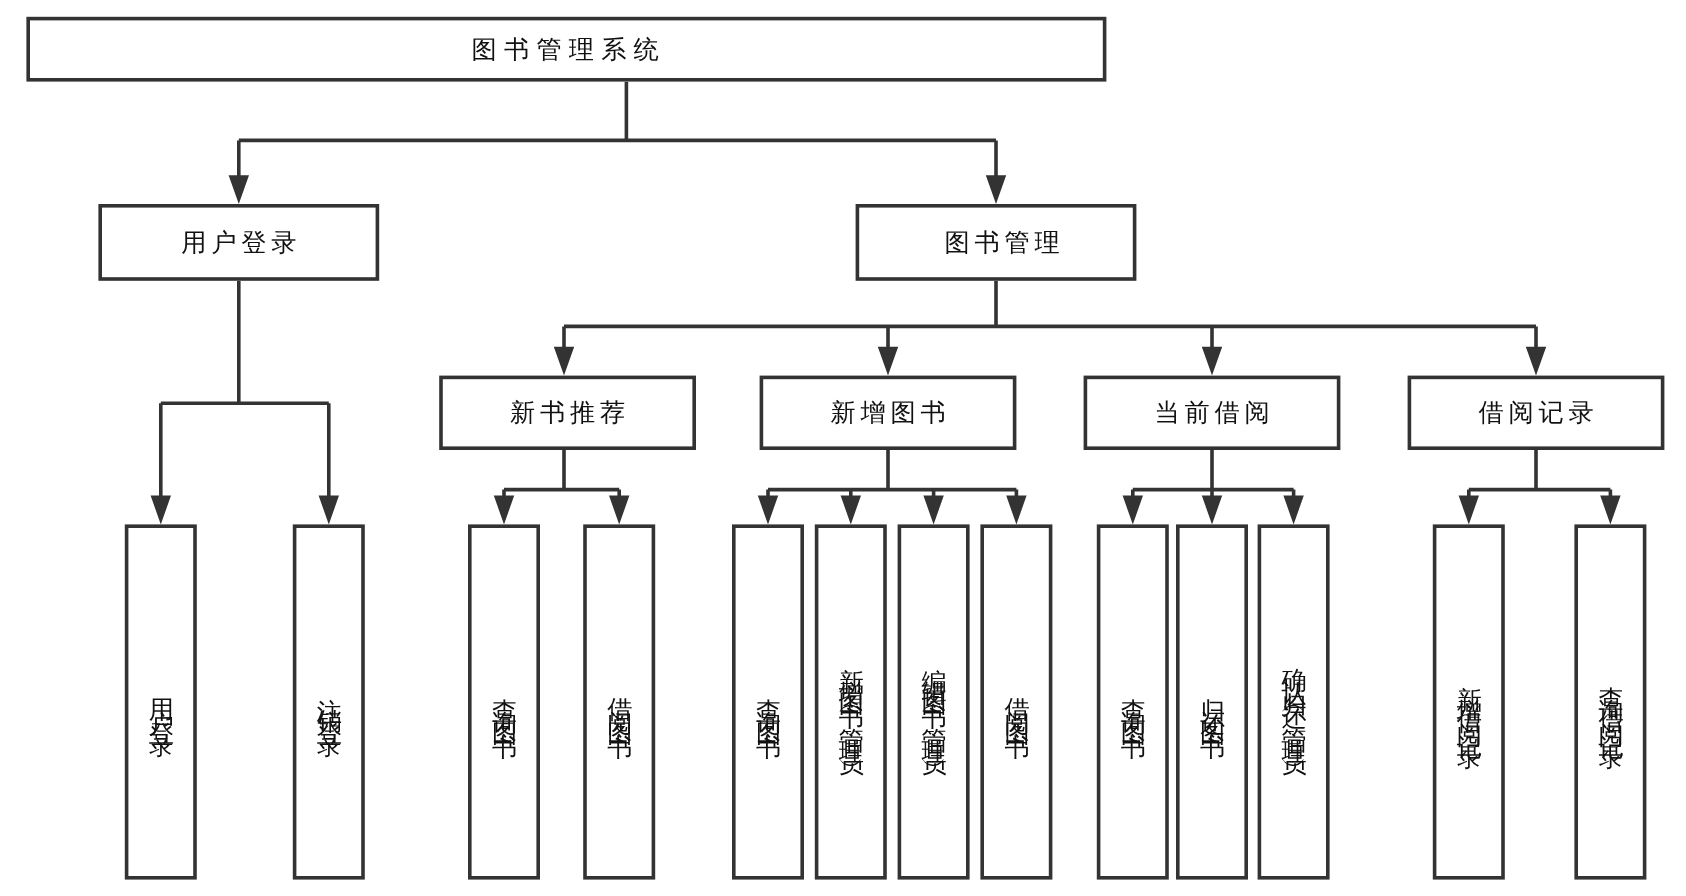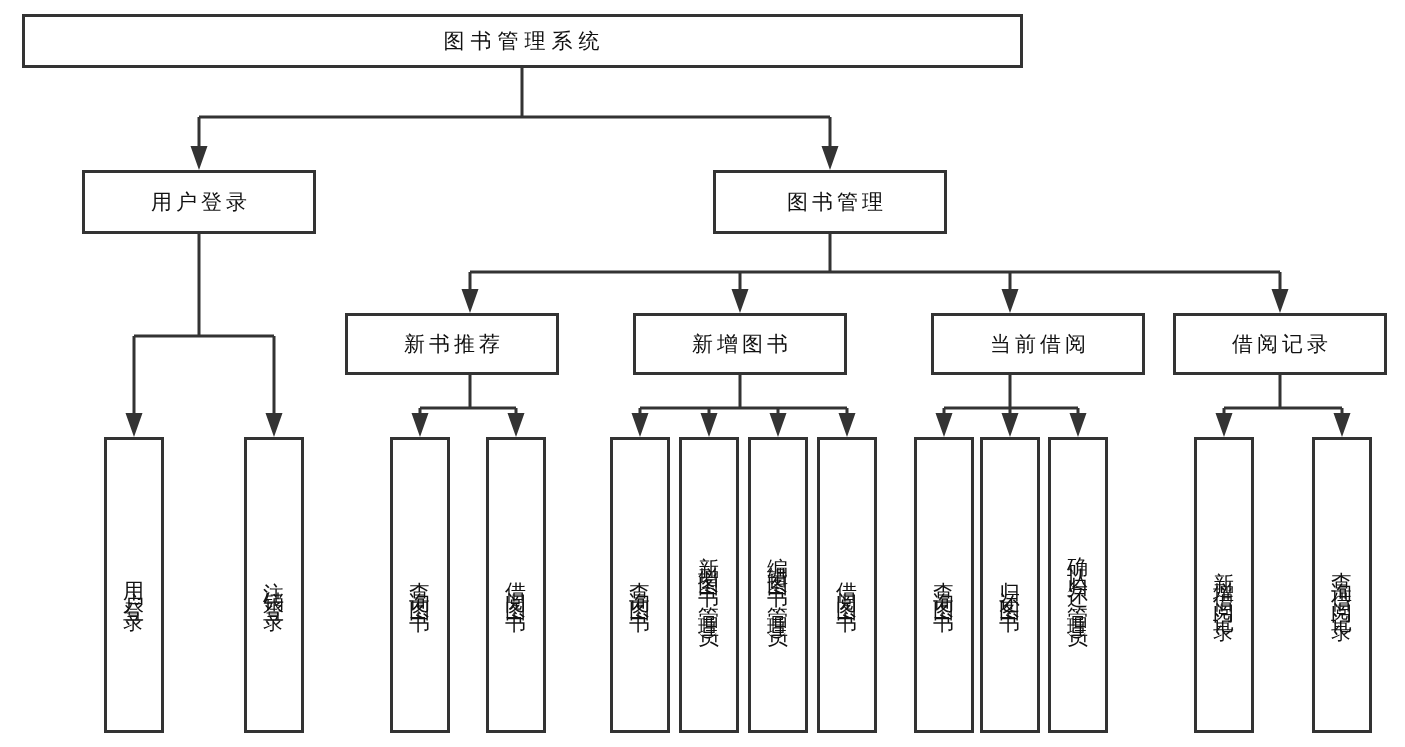--- a/index.html
+++ b/index.html
@@ -56,26 +56,26 @@
     letter-spacing: 10px;
     text-indent: 0;
     width: 60px;
     height: 296px;
     top: 437px;
     font-size: 21px;
     line-height: 1;
   }
 
   
-  .n-root   { left: 22px;   top: 14px;  width: 1001px; height: 54px; letter-spacing: 6px; }
+  .n-root   { left: 22px;   top: 14px;  width: 900px; height: 54px; letter-spacing: 6px; }
   .n-login  { left: 82px;   top: 170px; width: 234px;  height: 64px; }
   .n-mgmt   { left: 713px;  top: 170px; width: 234px;  height: 64px; padding-left: 10px; }
-  .n-newb   { left: 345px;  top: 313px; width: 214px;  height: 62px; }
+  .n-newb   { left: 366px;  top: 313px; width: 214px;  height: 62px; }
   .n-borrow { left: 633px;  top: 313px; width: 214px;  height: 62px; }
-  .n-cur    { left: 903px;  top: 313px; width: 214px;  height: 62px; margin-left: 28px; }
+  .n-cur    { left: 903px;  top: 313px; width: 214px;  height: 62px; }
   .n-rec    { left: 1173px; top: 313px; width: 214px;  height: 62px; }
 
   
   .lf-1  { left: 104px; }
   .lf-2  { left: 244px; }
   .lf-3  { left: 390px; }
   .lf-4  { left: 486px; }
   .lf-5  { left: 610px; }
   .lf-6  { left: 679px; }
   .lf-7  { left: 748px; }

